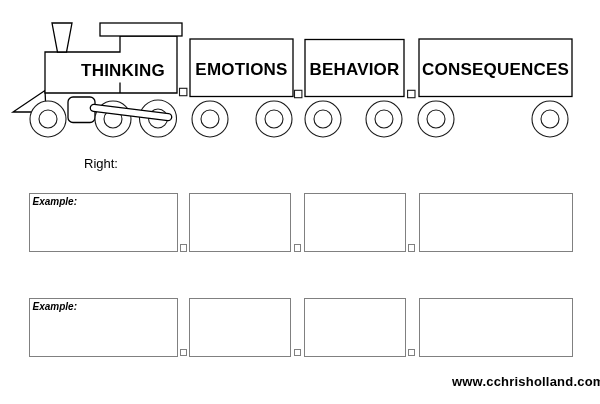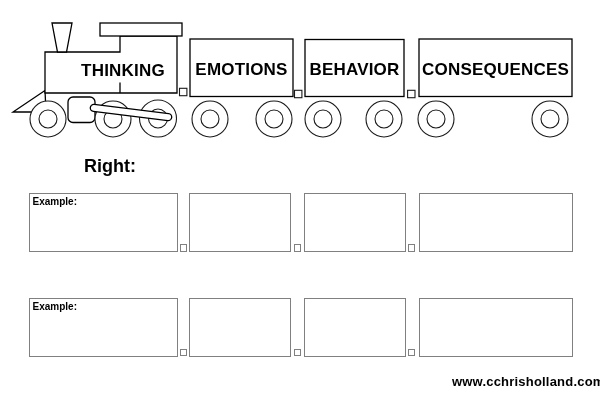--- a/index.html
+++ b/index.html
@@ -10,31 +10,31 @@
   
   .train{position:absolute;left:0;top:0;}
   .tr-shape{fill:#fff;stroke:#000;stroke-width:1.3;}
   .tr-thin{fill:#fff;stroke:#1a1a1a;stroke-width:1.1;}
   .car-label{
     font-family:"Liberation Sans",sans-serif;font-weight:bold;font-size:17px;
     fill:#000;text-anchor:middle;letter-spacing:0.2px;
   }
   
   .section-label{
-    position:absolute;font-weight:bold;font-size:18px;line-height:1.1;
+    position:absolute;font-weight:normal;font-size:13px;line-height:1.1;
   }
   .lbl-right{left:84px;top:157px;}
   .lbl-wrong{left:75px;top:265px;}
   .box{
     position:absolute;background:#fff;border:1.5px solid #808080;
     box-sizing:border-box;height:59px;
   }
   .row-right .box{top:193px;}
   .row-wrong .box{top:297.5px;}
-  .b1{left:28.5px;width:149px;}
+  .b1{left:28.5px;width:149px;font-style:italic;}
   .b2{left:189px;width:101.5px;}
   .b3{left:304px;width:102px;}
   .b4{left:419px;width:154px;}
   .example{
     display:block;padding:2px 0 0 3px;font-weight:bold;font-size:10px;line-height:1.2;
   }
   .mini{
     position:absolute;width:7.5px;height:7.5px;background:#fff;
     border:1.2px solid #808080;box-sizing:border-box;
   }

